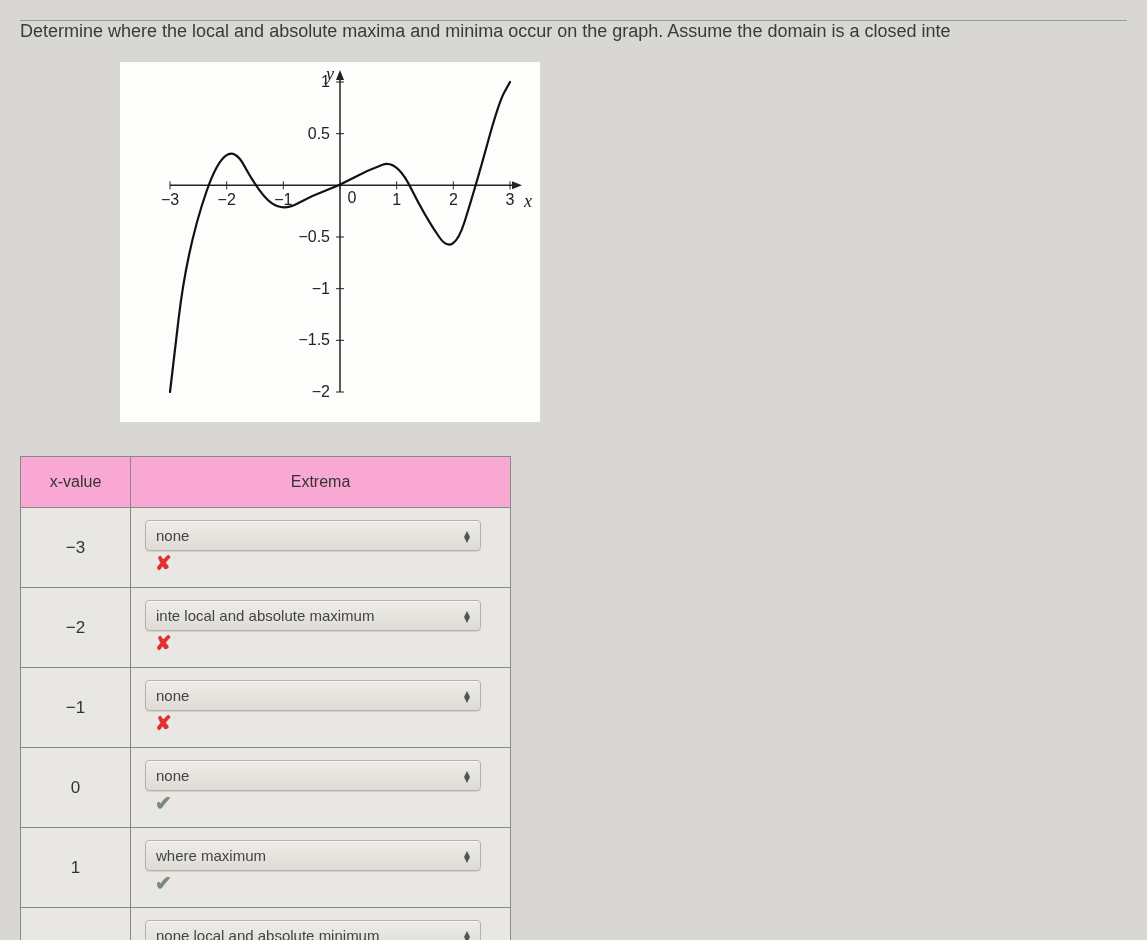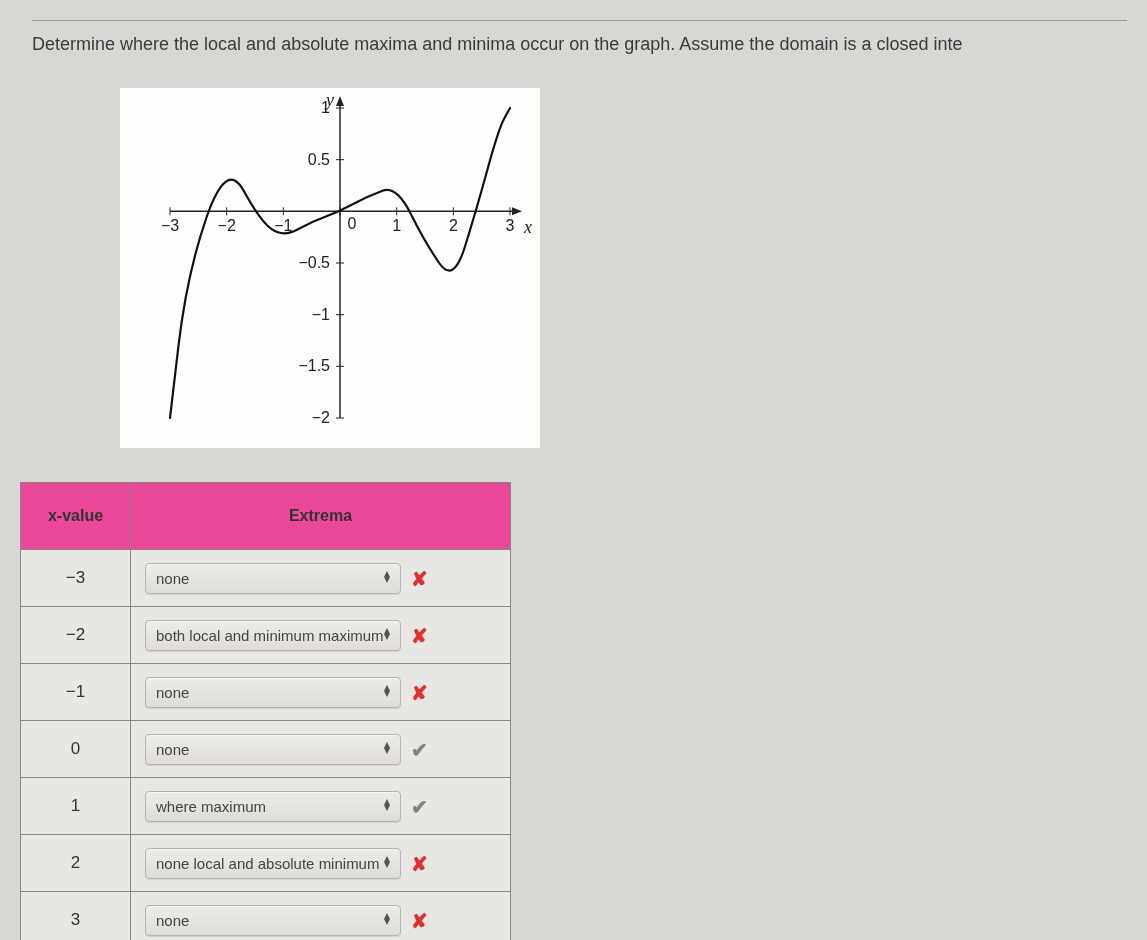--- a/index.html
+++ b/index.html
@@ -6,23 +6,22 @@
     body {
       font-family: Arial, Helvetica, sans-serif;
       background: #d8d7d4;
       padding: 20px;
       color: #333;
     }
     .question {
       font-size: 18px;
       color: #3a3a3a;
       margin-bottom: 20px;
-      padding: 13px 0;
+      padding: 0 0;
       border-top: 1px solid #999;
-      margin-left: 12px;
     }
     .chart-area {
       margin: 10px 0 30px 100px;
     }
     svg.chart {
       background: #fdfdfb;
     }
     .table-wrap {
       margin-top: 20px;
     }
@@ -30,45 +29,46 @@
       border-collapse: collapse;
       background: #e8e7e3;
     }
     th, td {
       border: 1px solid #888;
       padding: 0;
       vertical-align: middle;
       text-align: center;
     }
     th {
-      background: #ec4899;
-      font-weight: bold;
-      padding: 24px 20px;
+      background: #f9a8d4;
+      font-weight: normal;
+      padding: 16px 20px;
       color: #333;
       font-size: 16px;
     }
     .xcol { width: 110px; }
     .extcol { width: 380px; }
     td.xval {
       padding: 18px 8px;
       font-size: 17px;
       color: #333;
     }
     td.extcell {
       padding: 12px 14px;
       text-align: left;
     }
     .select {
       display: inline-flex;
+      align-items: center;
       justify-content: space-between;
       background: #e8e6e0;
       border: 1px solid #b5b3ac;
       border-radius: 4px;
       padding: 6px 10px;
-      width: 256px;
+      width: 336px;
       font-size: 15px;
       color: #444;
       box-shadow: inset 0 1px 0 rgba(255,255,255,0.5), 0 1px 1px rgba(0,0,0,0.1);
       background: linear-gradient(#eeece7, #dedcd5);
     }
     .select .caret {
       font-size: 12px;
       color: #555;
       display: flex;
       flex-direction: column;
@@ -141,21 +141,21 @@
         <tr>
           <td class="xval">−3</td>
           <td class="extcell"><div class="select">
               <span>none</span>
               <span class="caret"></span>
             </div><span class="feedback wrong">✘</span></td>
         </tr>
         <tr>
           <td class="xval">−2</td>
           <td class="extcell"><div class="select">
-              <span>both local and minimum maximum</span>
+              <span>inte local and absolute maximum</span>
               <span class="caret"></span>
             </div><span class="feedback wrong">✘</span></td>
         </tr>
         <tr>
           <td class="xval">−1</td>
           <td class="extcell"><div class="select">
               <span>none</span>
               <span class="caret"></span>
             </div><span class="feedback wrong">✘</span></td>
         </tr>

